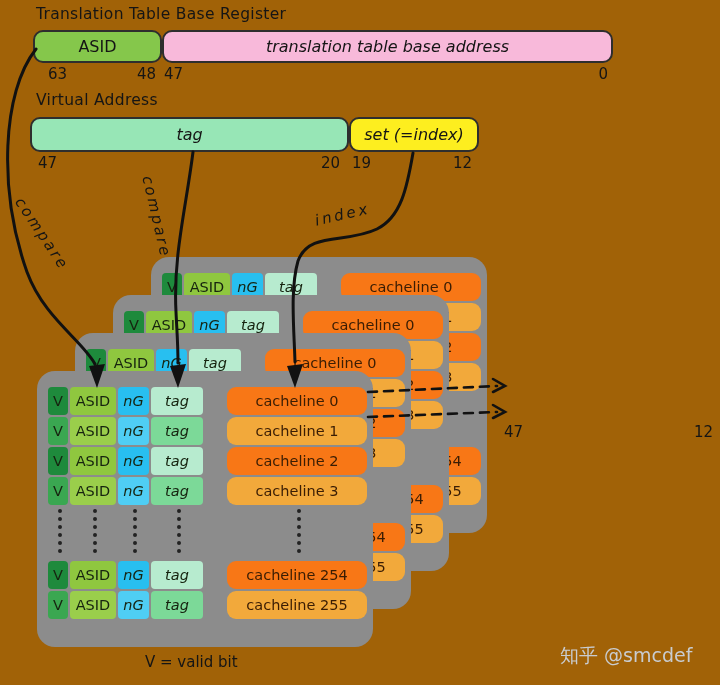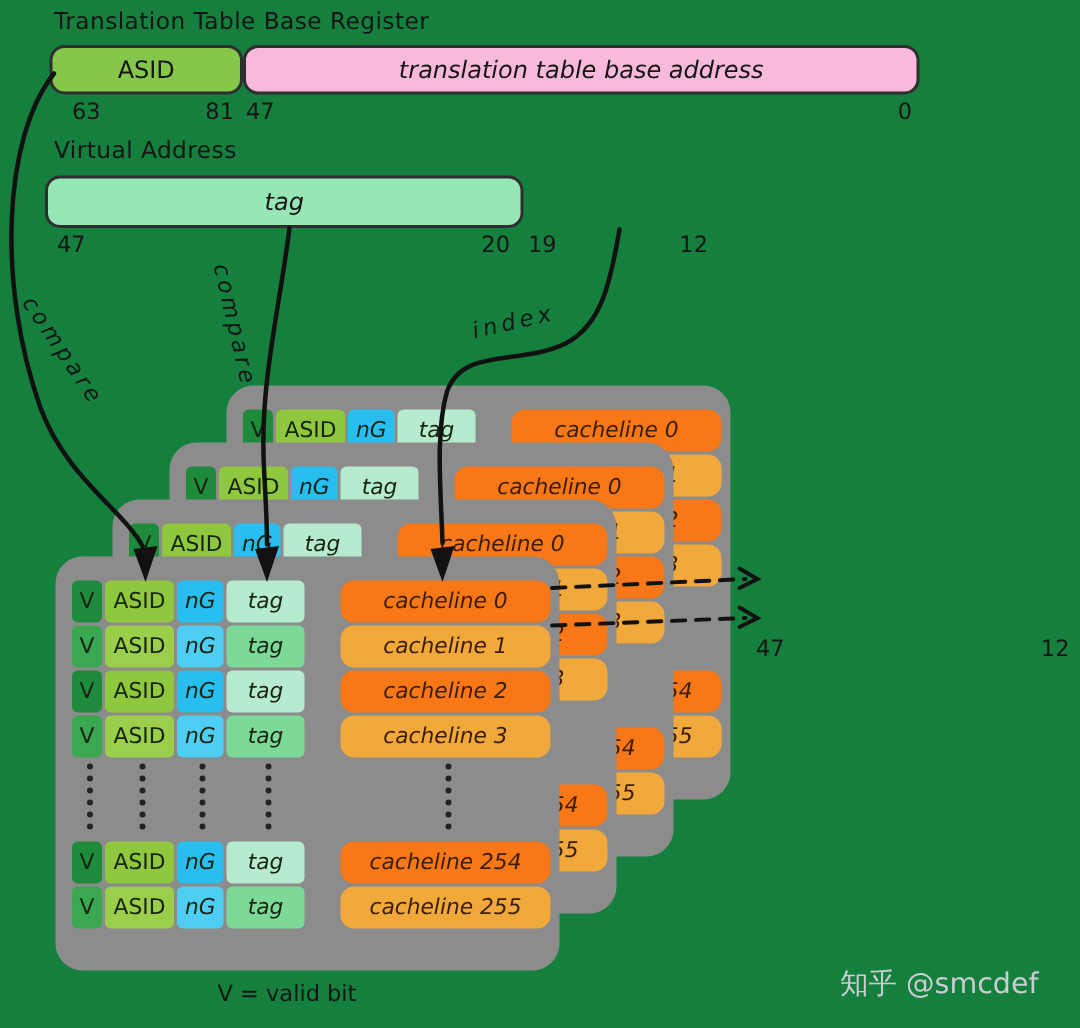--- a/index.html
+++ b/index.html
@@ -1,53 +1,54 @@
 <!DOCTYPE html>
 <html><head>
 <meta charset="utf-8">
 <style>
   html,body{margin:0;padding:0;background:#fff;}
-  .canvas{position:relative;width:720px;height:685px;background:#15803d;overflow:hidden;
+  .canvas{position:relative;width:720px;height:685px;background:#a16207;overflow:hidden;
           font-family:"DejaVu Sans",sans-serif;color:#151515;}
   .sec-title{position:absolute;font-size:15.5px;letter-spacing:.3px;white-space:nowrap;}
   .box{position:absolute;border:2.5px solid #2e2e2e;border-radius:10px;display:flex;
        align-items:center;justify-content:center;font-size:16px;box-sizing:border-box;white-space:nowrap;}
   .hw{font-style:italic;}
   .bit{position:absolute;font-size:15px;white-space:nowrap;}
   .ra{text-align:right;}
   
   .tlb-table{position:absolute;width:336px;height:276px;background:#8c8c8c;border-radius:18px;}
   .cell{position:absolute;height:28px;display:flex;align-items:center;justify-content:center;
         font-size:14.5px;border-radius:4px;color:#16230f;box-sizing:border-box;white-space:nowrap;}
-  .cell.cacheline{border-radius:9px;font-style:italic;color:#3a1d04;}
+  .cell.cacheline{border-radius:9px;color:#3a1d04;}
   .cell.tag,.cell.ng{font-style:italic;}
   .dots{position:absolute;width:0;border-left:4px dotted #222;}
   
   .overlay{position:absolute;left:0;top:0;z-index:50;pointer-events:none;}
   .arrow-label{position:absolute;z-index:51;font-size:15px;font-style:italic;letter-spacing:2.5px;
                white-space:nowrap;transform-origin:left top;}
   .legend{position:absolute;font-size:15px;}
   .watermark{position:absolute;font-size:19px;color:#c9ccd0;white-space:nowrap;}
   .pa-box{border-color:#7a3a05;}
 </style>
 </head>
 <body>
 
 <div class="canvas">
 
   <div class="sec-title" style="left:36px;top:5px;">Translation Table Base Register</div>
   <div class="box" style="left: 33px; top: 30px; width: 129px; height: 33px; background: rgb(133, 199, 75);">ASID</div>
   <div class="box hw" style="left: 162px; top: 30px; width: 451px; height: 33px; background: rgb(248, 185, 218);">translation table base address</div>
   <span class="bit" style="left:48px;top:65px;">63</span>
-  <span class="bit ra" style="left:132px;top:65px;width:24px;">81</span>
+  <span class="bit ra" style="left:132px;top:65px;width:24px;">48</span>
   <span class="bit" style="left:164px;top:65px;">47</span>
   <span class="bit ra" style="left:590px;top:65px;width:18px;">0</span>
 
   <div class="sec-title" style="left:36px;top:91px;">Virtual Address</div>
   <div class="box hw" style="left: 30px; top: 117px; width: 319px; height: 35px; background: rgb(151, 230, 182);">tag</div>
+  <div class="box hw" style="left: 349px; top: 117px; width: 130px; height: 35px; background: rgb(253, 238, 31);">set (=index)</div>
   <span class="bit" style="left:38px;top:154px;">47</span>
   <span class="bit ra" style="left:316px;top:154px;width:24px;">20</span>
   <span class="bit" style="left:352px;top:154px;">19</span>
   <span class="bit ra" style="left:448px;top:154px;width:24px;">12</span>
 
   <div id="tlb-stack">
       <div class="tlb-table" style="left: 151px; top: 257px; z-index: 37; background: rgb(140, 140, 140);">
         <div class="cell valid" style="left: 11px; top: 16px; width: 20px; background: rgb(30, 138, 60);">V</div>
         <div class="cell asid" style="left: 33px; top: 16px; width: 46px; background: rgb(143, 199, 63);">ASID</div>
         <div class="cell ng" style="left: 81px; top: 16px; width: 31px; background: rgb(40, 191, 240);">nG</div>

